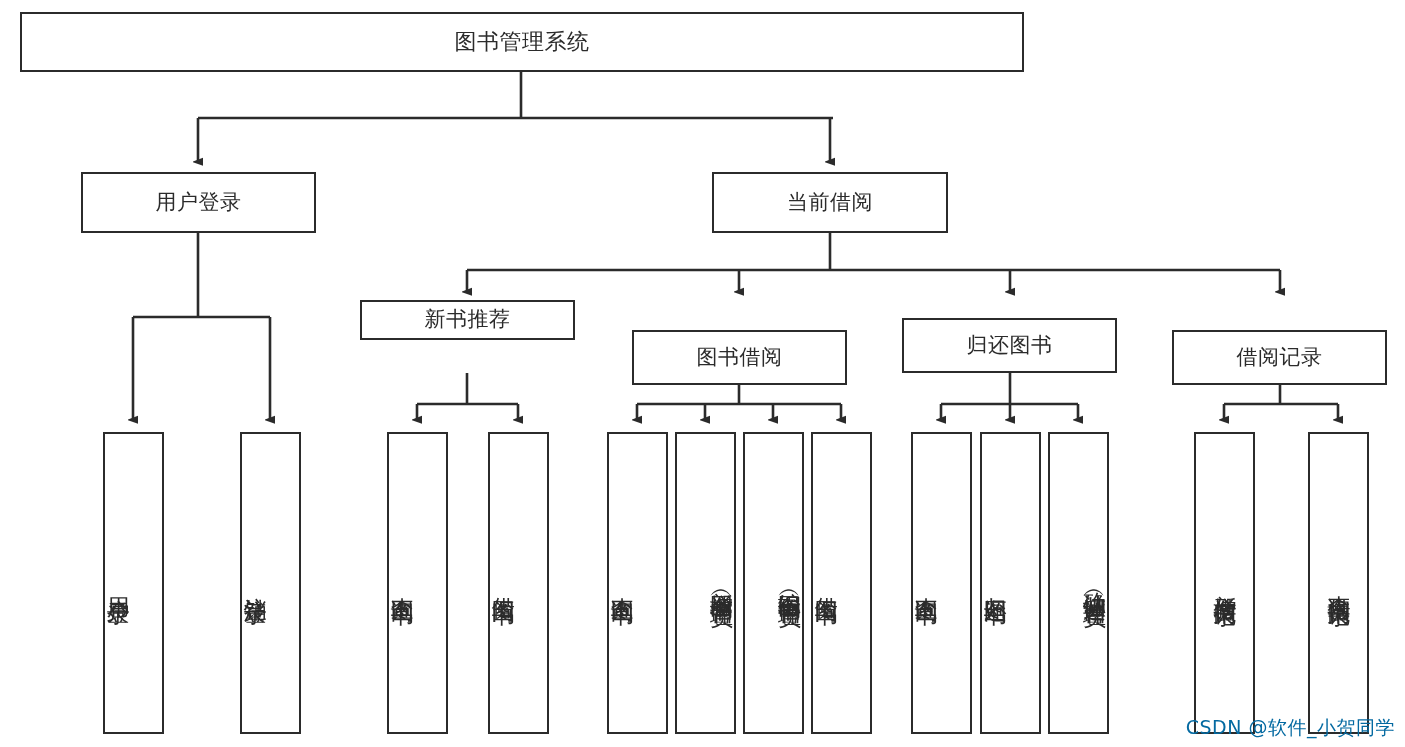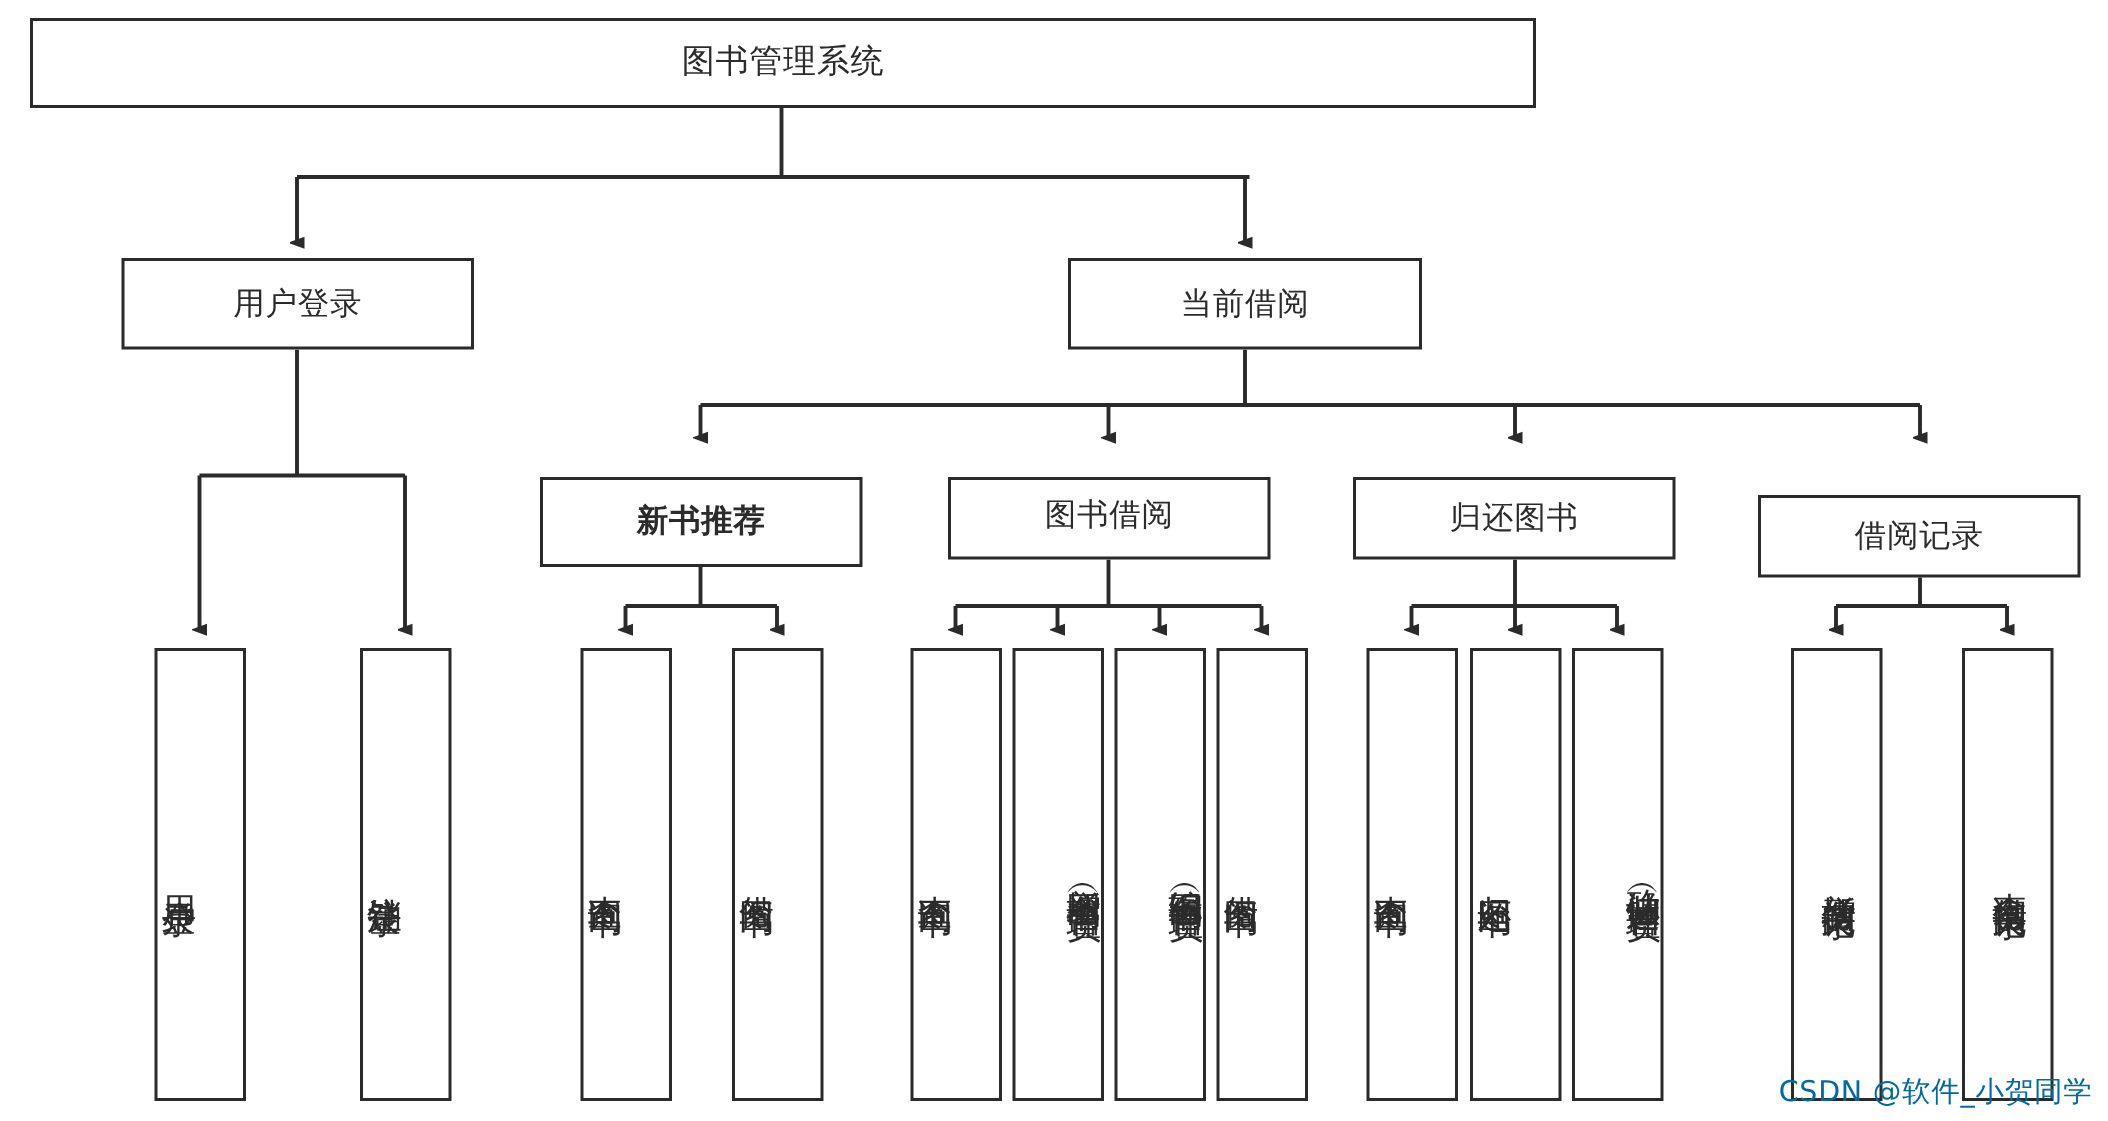--- a/index.html
+++ b/index.html
@@ -134,24 +134,24 @@
     <span>图书管理系统</span>
   </div>
 
   <div class="node node-h" style="left:81px; top:172px; width:235px; height:61px;">
     <span>用户登录</span>
   </div>
   <div class="node node-h" style="left:712px; top:172px; width:236px; height:61px;">
     <span>当前借阅</span>
   </div>
 
-  <div class="node node-h" style="left:360px; top:318px; width:215px; height:60px;font-weight:bold;">
+  <div class="node node-h" style="left:360px; top:300px; width:215px; height:40px;">
     <span>新书推荐</span>
   </div>
-  <div class="node node-h" style="left:632px; top:318px; width:215px; height:55px;font-family:Liberation Mono, monospace;">
+  <div class="node node-h" style="left:632px; top:330px; width:215px; height:55px;">
     <span>图书借阅</span>
   </div>
   <div class="node node-h" style="left:902px; top:318px; width:215px; height:55px;">
     <span>归还图书</span>
   </div>
   <div class="node node-h" style="left:1172px; top:330px; width:215px; height:55px;">
     <span>借阅记录</span>
   </div>
 
   <div class="node node-v node-v-bottom" style="left:103px; top:432px; width:61px; height:302px;">

